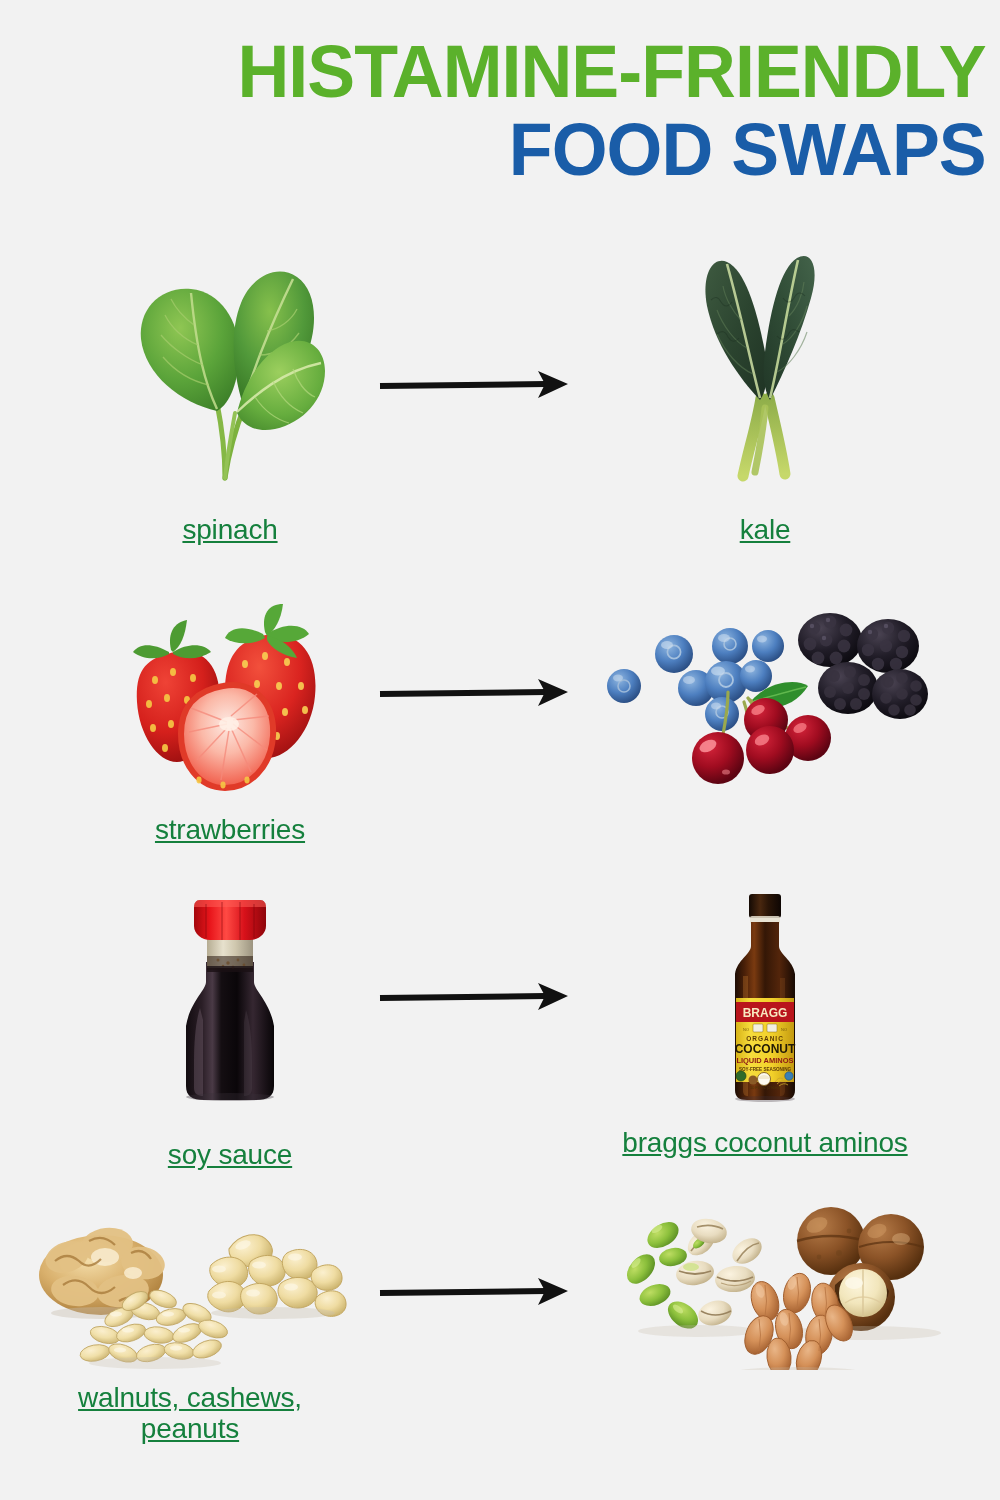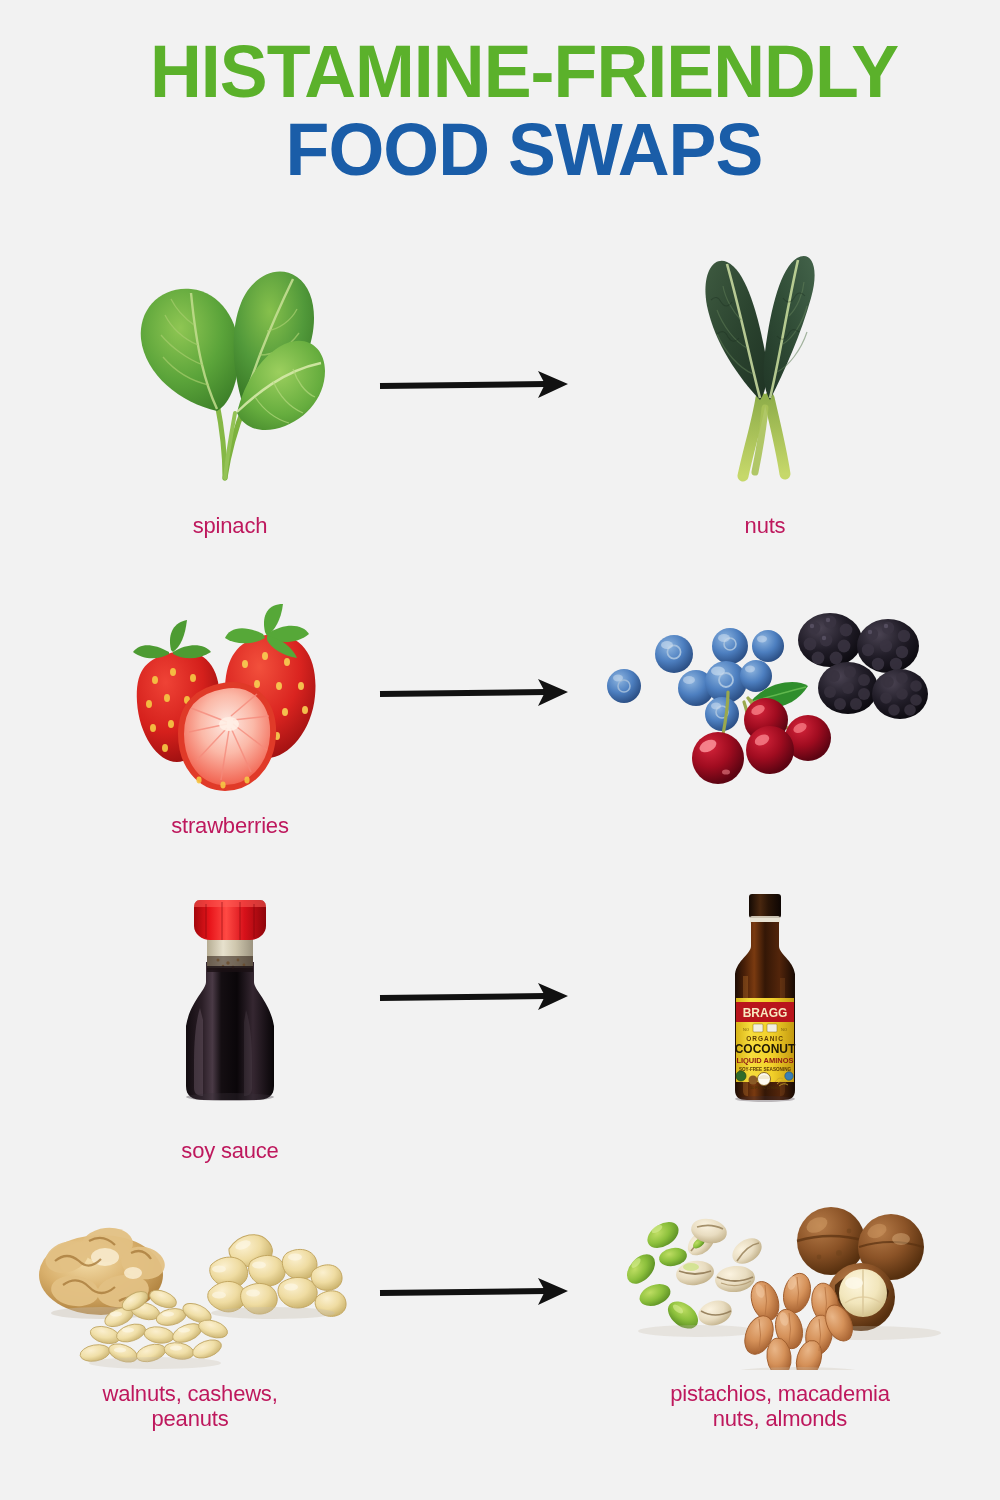--- a/index.html
+++ b/index.html
@@ -7,21 +7,21 @@
   body {
     background:#f2f2f2;
     font-family:"Liberation Sans", sans-serif;
     color:#111;
     overflow:hidden;
     position:relative;
   }
   .infographic { width:1000px; height:1500px; position:relative; }
 
   
-  .title-block { width:100%; text-align:center; padding-top:36px;padding-left:48px; }
+  .title-block { width:100%; text-align:right; padding-top:36px;padding-left:48px; }
   .title-line1 {
     font-size:74px; font-weight:bold; letter-spacing:-1px;
     line-height:0.98; color:#5bb12b; white-space:nowrap;
     transform:scaleX(0.97); transform-origin:center;
   }
   .title-line2 {
     font-size:74px; font-weight:bold; letter-spacing:-1px;
     line-height:1.12; color:#1a5da8; white-space:nowrap;
     transform:scaleX(0.97); transform-origin:center;
   }
@@ -30,22 +30,22 @@
   .row { position:absolute; left:0; width:1000px; }
   .cell {
     position:absolute; top:0;
     display:flex; flex-direction:column;
     align-items:center; justify-content:flex-start;
   }
   .cell-left  { left:20px;  width:420px; }
   .cell-right { left:550px; width:430px; }
   .art { display:flex; align-items:flex-end; justify-content:center; }
   .caption {
-    font-size:22px; line-height:1.12; text-align:center;
-    color:#be185d; white-space:pre-line; letter-spacing:-0.2px;
+    font-size:28px; line-height:1.12; text-align:center;
+    color:#15803d; white-space:pre-line; letter-spacing:-0.2px;text-decoration:underline;
   }
   .arrow { position:absolute; left:378px; width:192px; }
 </style>
 </head>
 <body style="background: rgb(242, 242, 242);">
 
 <div class="infographic">
 
   <div class="title-block">
     <div class="title-line1" style="color: rgb(91, 177, 43);">HISTAMINE-FRIENDLY</div>
@@ -154,21 +154,21 @@
           </g>
 
           <g fill="none" stroke="#1b2e1f" stroke-width="1.1" opacity="0.4">
             <path d="M46 52 q6 -6 10 2 q5 8 11 0"></path>
               <path d="M52 86 q7 -6 11 3 q5 8 11 1"></path>
             <path d="M140 48 q-6 -7 -11 2 q-5 8 -11 0"></path>
               <path d="M134 84 q-7 -6 -11 3 q-5 8 -11 1"></path>
           </g>
         </svg>
       </div>
-      <div class="caption" style="margin-top:26px;">nuts</div>
+      <div class="caption" style="margin-top:26px;">kale</div>
     </div>
   </div>
 
   <div class="row" style="top:600px;">
 
     <div class="cell cell-left">
       <div class="art" style="height:192px;">
         <svg width="230" height="190" viewBox="0 0 230 190">
           <defs>
             <radialGradient id="stA" cx="35%" cy="28%" r="75%">
@@ -549,20 +549,21 @@
             </g>
           </g>
 
           <circle cx="24" cy="186" r="5" fill="#2f6b2a" stroke="#1e4a1b" stroke-width="0.7"></circle>
           <circle cx="72" cy="186" r="4.2" fill="#3a7fb5" stroke="#23536f" stroke-width="0.6"></circle>
 
           <text x="48" y="199" text-anchor="middle" font-family="Liberation Sans, sans-serif" font-size="3.8" fill="#4a3406">10 FL OZ (296ml)</text>
           <ellipse cx="48" cy="209" rx="30" ry="3" fill="#3a3038" opacity="0.3"></ellipse>
         </svg>
       </div>
+      <div class="caption" style="margin-top:22px;">braggs coconut aminos</div>
     </div>
   </div>
 
   <div class="row" style="top:1195px;">
 
     <div class="cell" style="left:0px; width:380px;justify-content:center;">
       <div class="art" style="height:175px;">
         <svg width="335" height="175" viewBox="0 0 335 175">
           <defs>
             <radialGradient id="wal" cx="40%" cy="32%" r="70%">
@@ -800,18 +801,16 @@
             </g>
             <g fill="#f2caa4" opacity="0.55">
               <ellipse cx="147" cy="96" rx="4" ry="7" transform="rotate(-18 147 96)"></ellipse>
               <ellipse cx="179" cy="88" rx="4" ry="7" transform="rotate(14 179 88)"></ellipse>
               <ellipse cx="171" cy="124" rx="4" ry="7" transform="rotate(-14 171 124)"></ellipse>
             </g>
             <ellipse cx="185" cy="178" rx="66" ry="6" fill="#c9bfae" opacity="0.28"></ellipse>
           </g>
         </svg>
       </div>
-      <div class="caption" style="margin-top:12px;">pistachios, macademia
-nuts, almonds</div>
     </div>
   </div>
 
 </div>
 
 </body></html>

